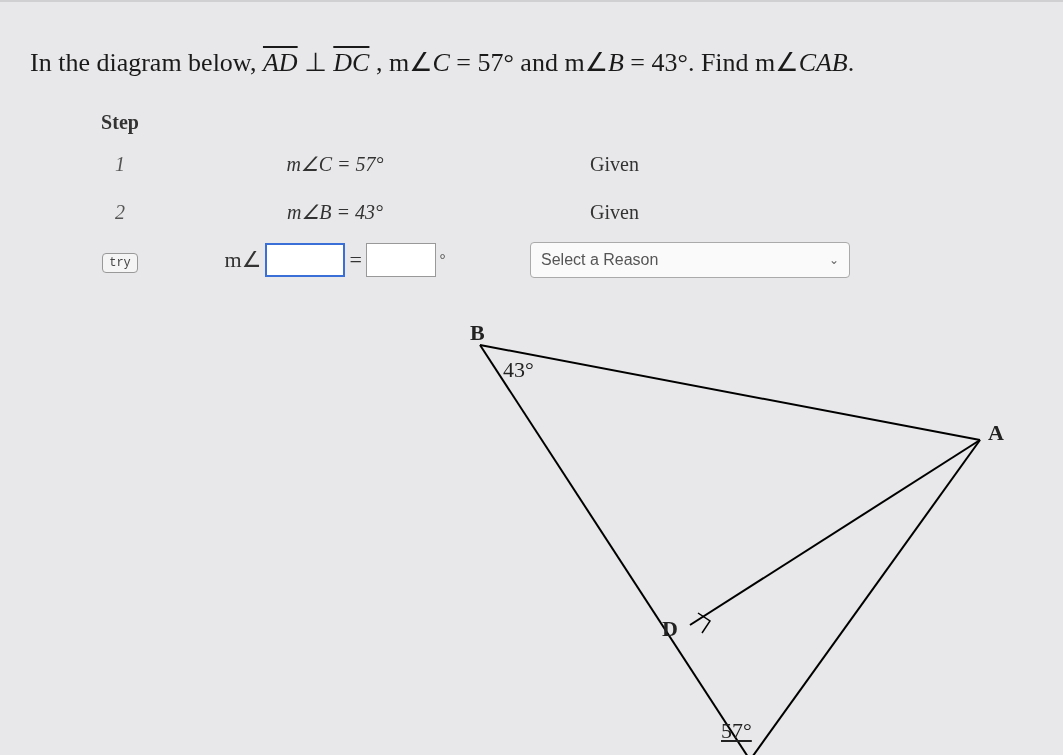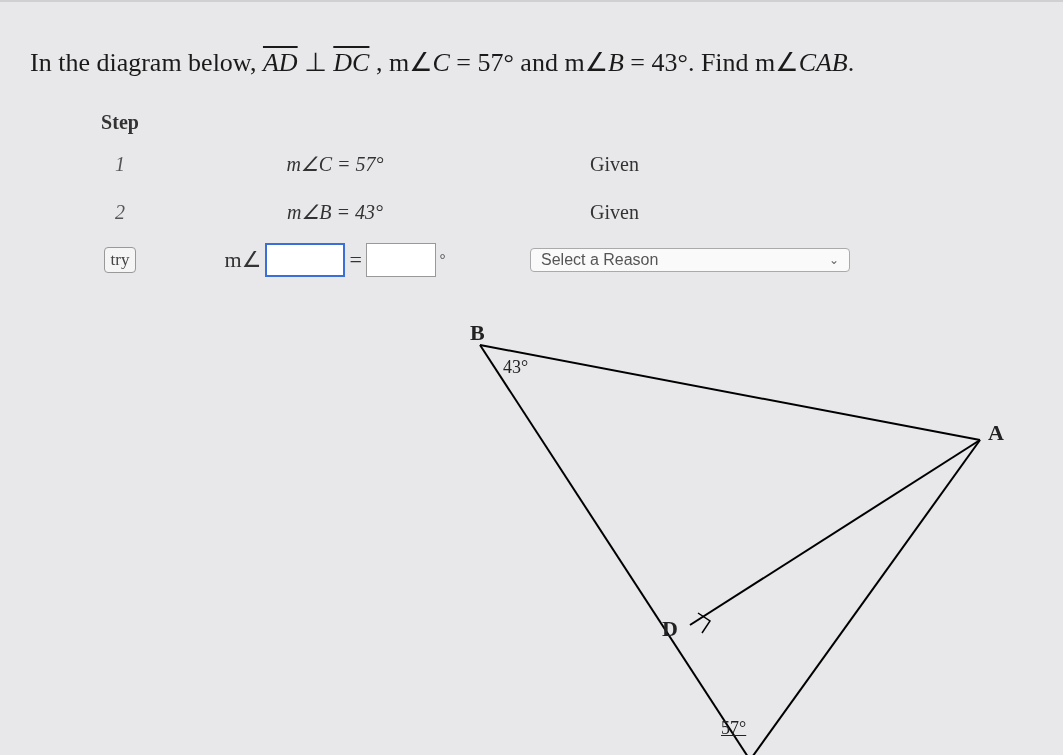--- a/index.html
+++ b/index.html
@@ -45,24 +45,24 @@
       margin-bottom: 12px;
       min-height: 36px;
     }
     .step-num { width: 80px; text-align: center; font-style: italic; color:#555;}
     .angle-cell { width: 350px; text-align: center; }
     .reason-cell { width: 400px; text-align: left; padding-left: 80px;}
     .try-btn {
       border: 1px solid #999;
       border-radius: 4px;
       padding: 2px 6px;
-      font-size: 17px;
+      font-size: 12px;
       background: #f5f5f5;
       color: #444;
-      font-family: Liberation Serif, serif;
+      font-family: Liberation Mono, monospace;
       cursor: pointer;
     }
     .angle-input-row {
       display: flex;
       align-items: center;
       justify-content: center;
       gap: 4px;
     }
     .math-prefix { font-size: 22px; }
     .input-box {
@@ -79,21 +79,21 @@
       background: #fff;
       width: 70px;
       height: 34px;
       font-size: 18px;
       text-align: center;
       font-family: inherit;
     }
     .deg-sup { font-size: 14px; vertical-align: super; }
     .reason-select {
       width: 320px;
-      height: 24px;
+      height: 36px;
       padding: 6px 10px;
       font-size: 16px;
       border: 1px solid #aaa;
       border-radius: 4px;
       background: #fafafa;
       color: #555;
       font-family: sans-serif;
       cursor: pointer;
       display: flex;
       align-items: center;
@@ -112,21 +112,21 @@
     }
     .vertex-label {
       position: absolute;
       font-size: 22px;
       font-weight: bold;
       color: #222;
       font-family: 'Times New Roman', serif;
     }
     .angle-label {
       position: absolute;
-      font-size: 18px;
+      font-size: 22px;
       color: #222;
       font-family: 'Times New Roman', serif;
     }
     .top-border-shadow{
       position:absolute;
       top:0; left:0; right:0; height:2px;
       background: rgba(0,0,0,0.1);
     }
   </style>
 </head>

